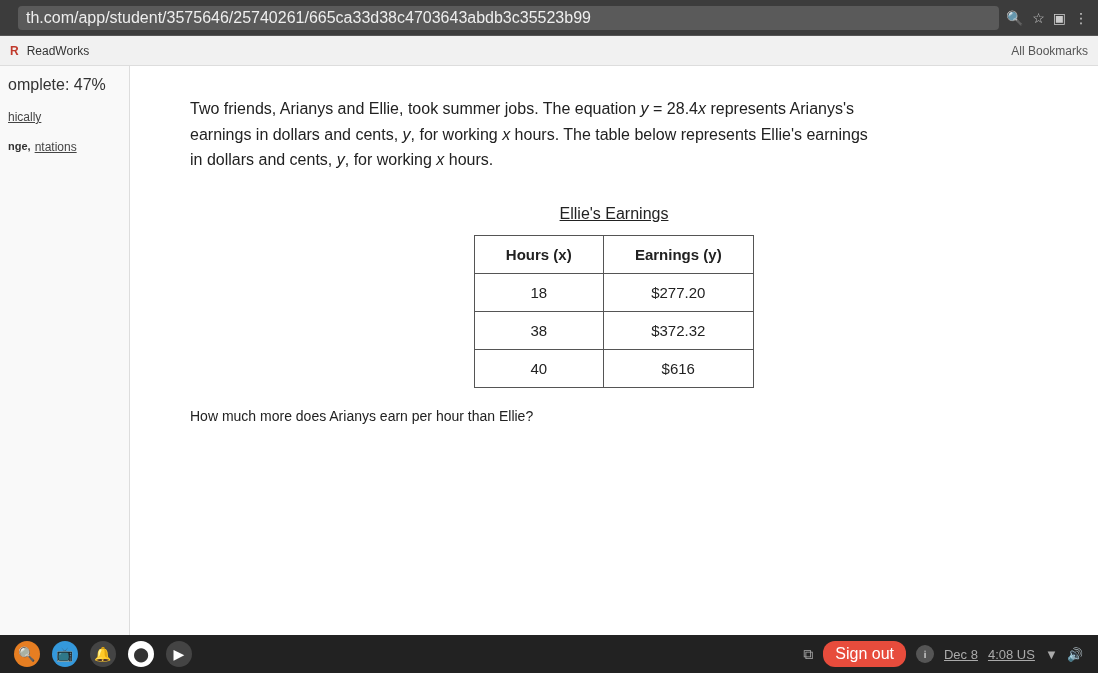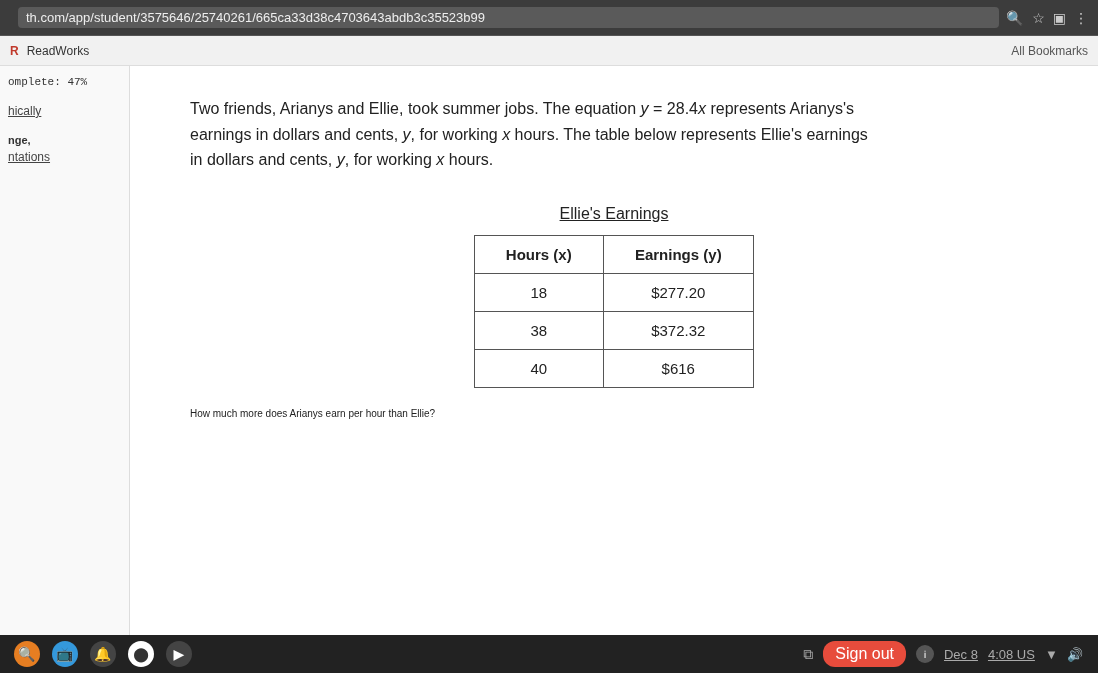--- a/index.html
+++ b/index.html
@@ -24,21 +24,21 @@
       font-size: 12px;
       border-bottom: 1px solid #555;
     }
 
     .browser-top .url-bar {
       flex: 1;
       background: #5a5a5a;
       border-radius: 4px;
       padding: 3px 8px;
       color: #eee;
-      font-size: 13px;
+      font-size: 16px;
       margin: 0 8px;
     }
 
     .browser-top .browser-icons {
       display: flex;
       gap: 8px;
       color: #ccc;
       font-size: 14px;
     }
 
@@ -78,34 +78,33 @@
       border-right: 1px solid #ddd;
       padding: 10px 8px;
       display: flex;
       flex-direction: column;
       gap: 16px;
       font-size: 12px;
       color: #444;
     }
 
     .sidebar .progress-label {
-      font-size: 11px;
+      font-size: 16px;
       color: #333;
-      font-family: Liberation Mono, monospace;
     }
 
     .sidebar .sidebar-link {
       color: #444;
       cursor: pointer;
       text-decoration: underline;
     }
 
     .sidebar .sidebar-section {
       display: flex;
-      flex-direction: column;
+      flex-direction: row;
       gap: 4px;
     }
 
     .sidebar .section-title {
       font-weight: bold;
       color: #333;
       font-size: 11px;
     }
 
     .sidebar .bottom-link {
@@ -158,21 +157,21 @@
       color: #222;
     }
 
     .earnings-table th {
       font-weight: bold;
       background: #fff;
       margin-top: 28px;
     }
 
     .question-text {
-      font-size: 10px;
+      font-size: 14px;
       color: #222;
       margin-top: 16px;
     }
 
     
     .taskbar {
       position: absolute;
       bottom: 0;
       left: 0;
       width: 100%;

